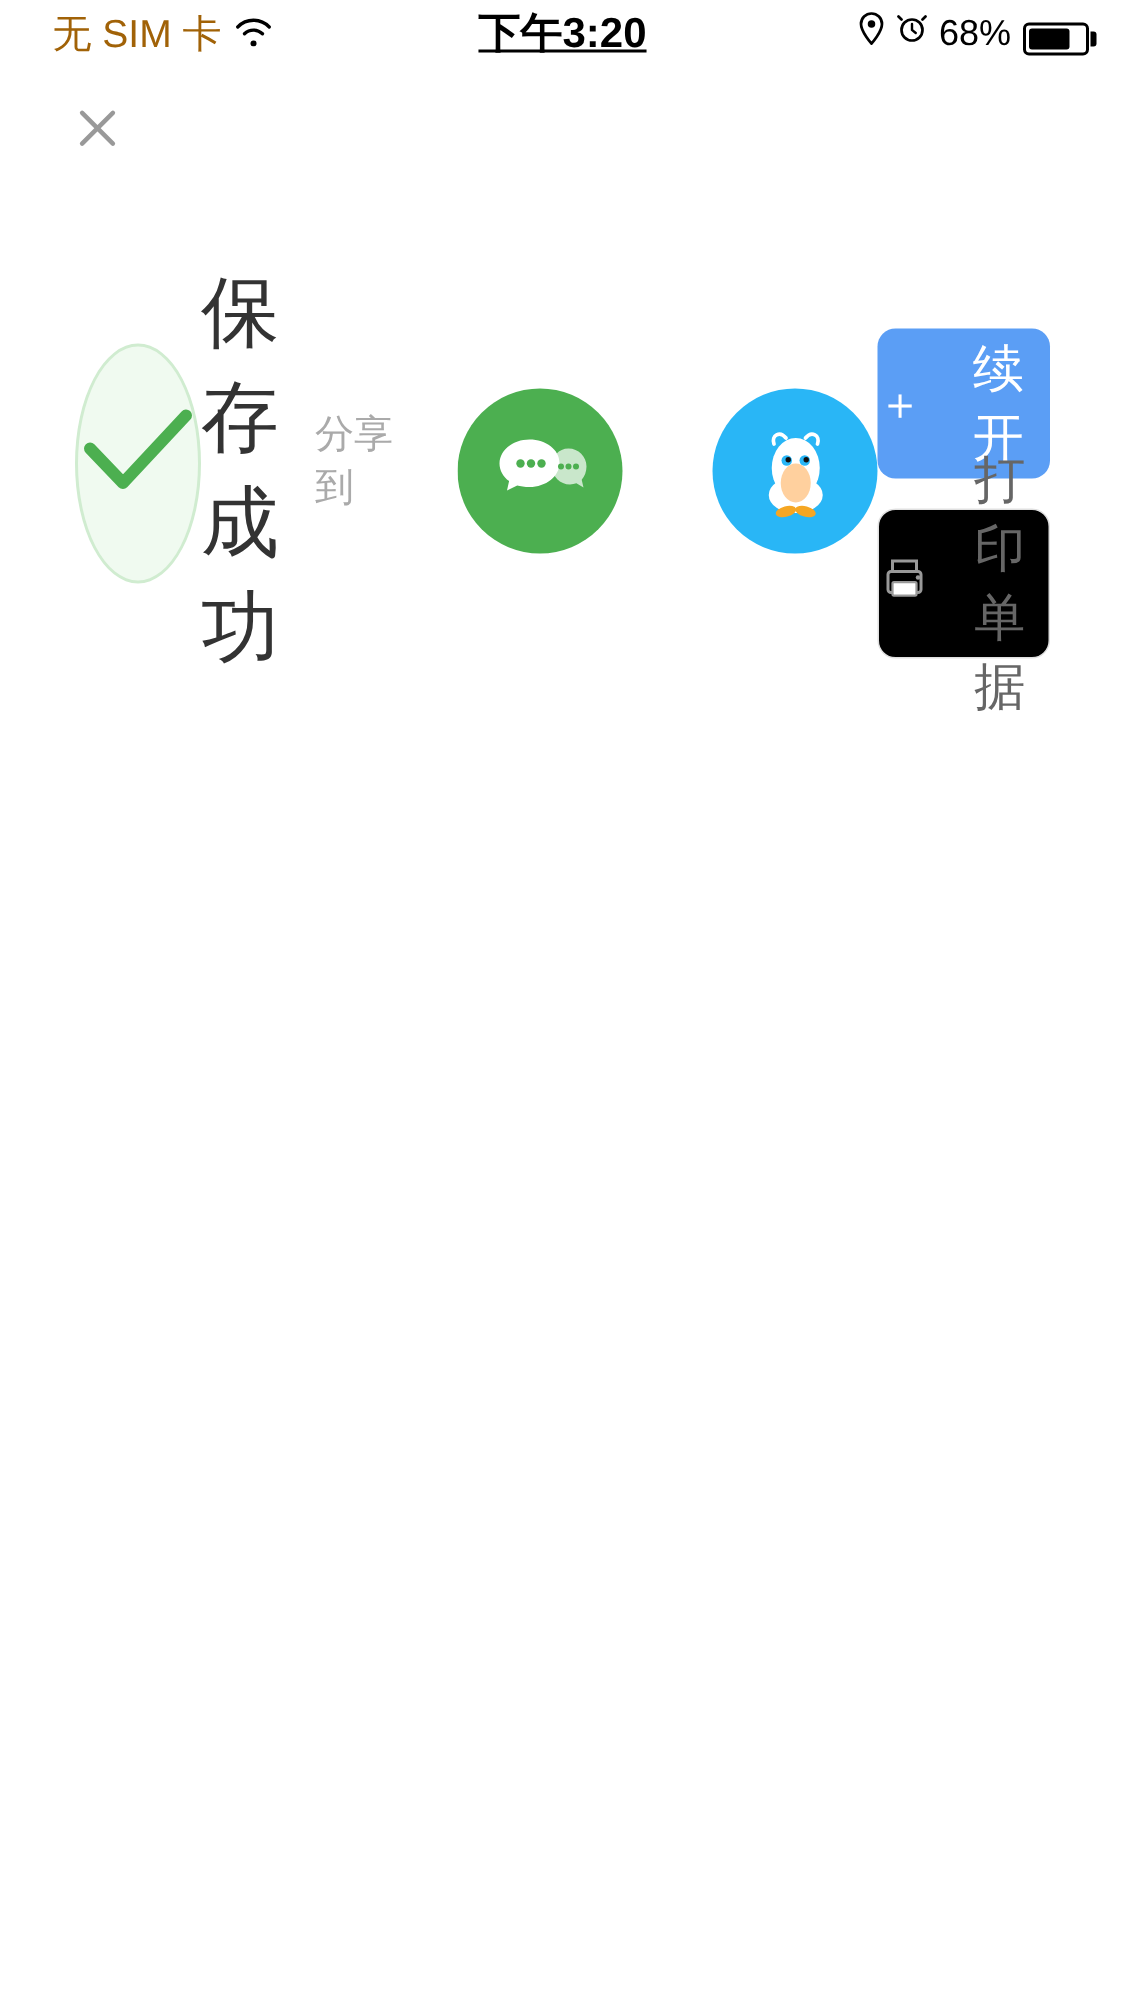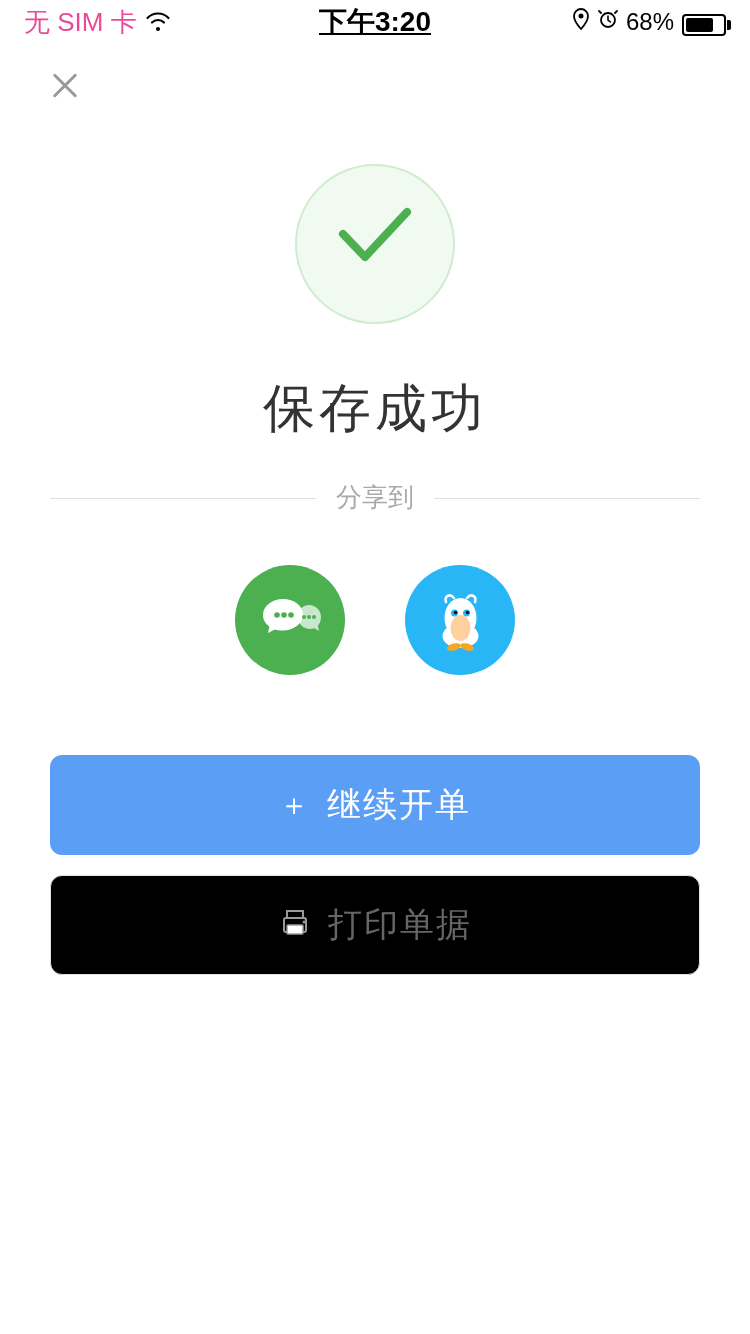--- a/index.html
+++ b/index.html
@@ -21,21 +21,22 @@
       height: 44px;
       padding: 0 24px;
       background: #fff;
     }
     .status-left {
       display: flex;
       align-items: center;
       gap: 8px;
       font-size: 26px;
       font-weight: 500;
-      color: #ec4899;
+      color: #a16207;
+      margin-left: 11px;
     }
     .status-center {
       font-size: 28px;
       font-weight: 600;
       color: #000;
       position: absolute;
       left: 50%;
       transform: translateX(-50%);
       text-decoration: underline;
     }
@@ -95,21 +96,20 @@
       height: 3px;
       background: #999;
       border-radius: 2px;
     }
     .close-btn::before { transform: rotate(45deg); }
     .close-btn::after { transform: rotate(-45deg); }
 
     
     .main-content {
       display: flex;
-      flex-direction: column;
       align-items: center;
       padding: 80px 50px 0;
     }
 
     
     .success-circle {
       width: 160px;
       height: 160px;
       border-radius: 50%;
       background: #f0faf0;

